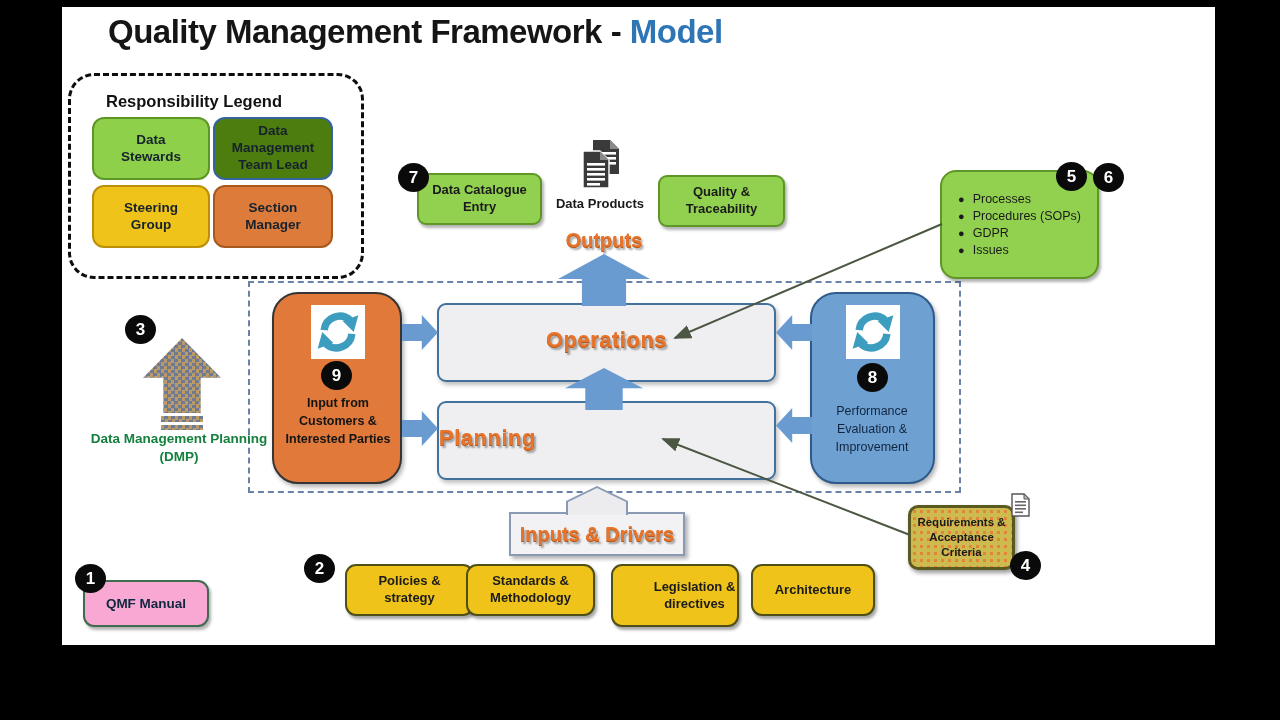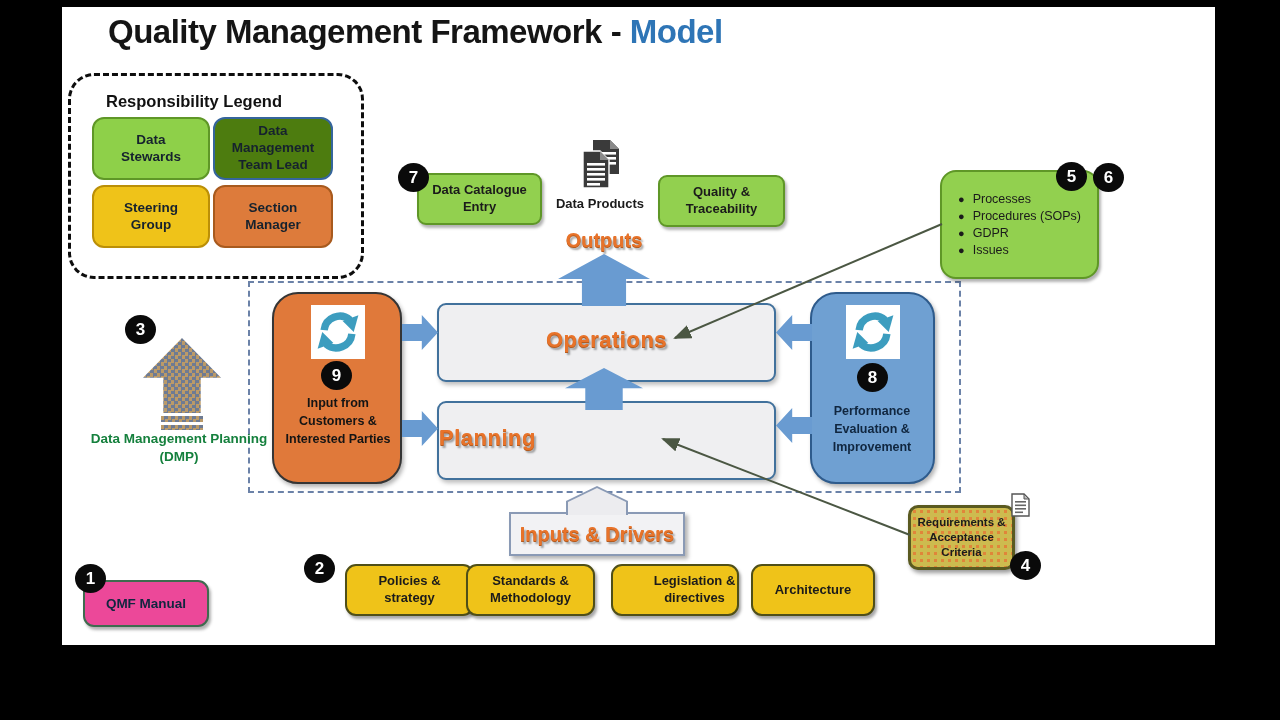--- a/index.html
+++ b/index.html
@@ -18,21 +18,21 @@
   .lg-green{left:30px;top:110px;width:118px;height:63px;background:#8ED049;border:2px solid #5F9727;}
   .lg-blue{left:151px;top:110px;width:120px;height:63px;background:#4d7c0f;border:2px solid #35659c;}
   .lg-yellow{left:30px;top:178px;width:118px;height:63px;background:#EFC319;border:2px solid #bb8f07;}
   .lg-orange{left:151px;top:178px;width:120px;height:63px;background:#DD7B3B;border:2px solid #a85a1e;}
 
   
   .box{display:flex;align-items:center;justify-content:center;text-align:center;box-sizing:border-box;
        font-size:13px;font-weight:bold;color:#1b1b1b;line-height:1.3;}
   .greenbox{background:#92D04F;border:2px solid #5F9727;border-radius:9px;box-shadow:2px 3px 3px rgba(0,0,0,.3);}
   .yellowbox{background:#EFC319;border:2px solid #4f4f18;border-radius:11px;box-shadow:2px 3px 3px rgba(0,0,0,.35);}
-  .bluebox{background:#ec4899;border:2px solid #2E5B8C;box-shadow:2px 3px 3px rgba(0,0,0,.3);}
+  .bluebox{background:#f9a8d4;border:2px solid #2E5B8C;box-shadow:2px 3px 3px rgba(0,0,0,.3);}
   .graybox{background:#EFEFF1;border:2px solid #41719C;border-radius:9px;box-shadow:2px 3px 4px rgba(0,0,0,.25);}
 
   .orange-3d{color:#E8732A;font-weight:bold;text-shadow:0 1px 0 #b45a1d,2px 3px 2px rgba(0,0,0,.35);}
 
   .marker{width:31px;height:29px;border-radius:50%;background:#0a0a0a;color:#fff;display:flex;
           align-items:center;justify-content:center;font-size:17px;font-weight:bold;z-index:9;}
 
   .arrow-up{background:#699BD1;clip-path:polygon(50% 0,100% 48%,74% 48%,74% 100%,26% 100%,26% 48%,0 48%);}
   .arrow-right{background:#699BD1;clip-path:polygon(0 26%,55% 26%,55% 0,100% 50%,55% 100%,55% 74%,0 74%);}
   .arrow-left{background:#699BD1;clip-path:polygon(100% 26%,45% 26%,45% 0,0 50%,45% 100%,45% 74%,100% 74%);}
@@ -159,42 +159,42 @@
 
   <div class="abs" style="left:748px;top:285px;width:125px;height:192px;background:#6FA0D2;border:2.5px solid #2E5B8C;border-radius:26px;box-sizing:border-box;z-index:2;box-shadow:2px 3px 4px rgba(0,0,0,.3);">
     <div class="abs" style="left:34px;top:11px;width:54px;height:54px;background:#fff;display:flex;align-items:center;justify-content:center;">
       <svg width="50" height="50" viewBox="0 0 54 54">
         <path d="M12 25 A 17 17 0 0 1 40 14" stroke="#3C9DBF" stroke-width="8" fill="none"></path>
         <polygon points="32,15 49,9 44,27" fill="#3C9DBF"></polygon>
         <path d="M42 29 A 17 17 0 0 1 14 40" stroke="#3C9DBF" stroke-width="8" fill="none"></path>
         <polygon points="22,39 5,45 10,27" fill="#3C9DBF"></polygon>
       </svg>
     </div>
-    <div class="abs" style="left:5px;top:108px;width:110px;text-align:center;font-size:12.5px;font-weight:bold;color:#10263f;line-height:1.45;">Performance Evaluation &amp; Improvement</div>
+    <div class="abs" style="left:5px;top:108px;width:110px;text-align:center;font-size:12.5px;font-weight:normal;color:#10263f;line-height:1.45;">Performance Evaluation &amp; Improvement</div>
   </div>
 
   <div class="abs checker dmp-arrow" style="left:81px;top:331px;width:78px;height:75px;"></div>
   <div class="abs checker" style="left:99px;top:409px;width:42px;height:6px;"></div>
   <div class="abs checker" style="left:99px;top:418px;width:42px;height:5px;"></div>
   <div class="abs" style="left:27px;top:423px;width:180px;text-align:center;font-size:13.5px;font-weight:bold;color:#15803d;line-height:1.3;">Data Management Planning (DMP)</div>
 
   <div class="abs pent-outer" style="left:504px;top:479px;width:62px;height:29px;z-index:3;">
       <div class="pent-inner"></div>
     </div>
   <div class="abs" style="left:447px;top:505px;width:176px;height:44px;background:#f2f2f4;border:2px solid #8a9ab5;box-sizing:border-box;z-index:2;box-shadow:3px 3px 4px rgba(0,0,0,.3);display:flex;align-items:center;justify-content:center;">
     <span class="orange-3d" style="font-size:20px;">Inputs &amp; Drivers</span>
   </div>
 
   <div class="abs box yellowbox" style="left:271px;top:557px;width:129px;height:52px;margin-left:12px;">
       <span style="width:90px;">Policies &amp; strategy</span>
     </div>
   <div class="abs box yellowbox" style="left:404px;top:557px;width:129px;height:52px;">
       <span style="width:100px;">Standards &amp; Methodology</span>
     </div>
-  <div class="abs box yellowbox" style="left:549px;top:557px;width:128px;height:52px;padding-left:39px;">
+  <div class="abs box yellowbox" style="left:549px;top:557px;width:128px;height:63px;padding-left:39px;">
       <span style="width:100px;">Legislation &amp; directives</span>
     </div>
   <div class="abs box yellowbox" style="left:689px;top:557px;width:124px;height:52px;">
       <span style="width:110px;">Architecture</span>
     </div>
 
   <div class="abs box bluebox" style="left:21px;top:573px;width:126px;height:47px;border-radius:11px;border-color:#3f6b4f;">
     <span style="font-size:13.5px;color:#10263f;">QMF Manual</span>
   </div>
 

